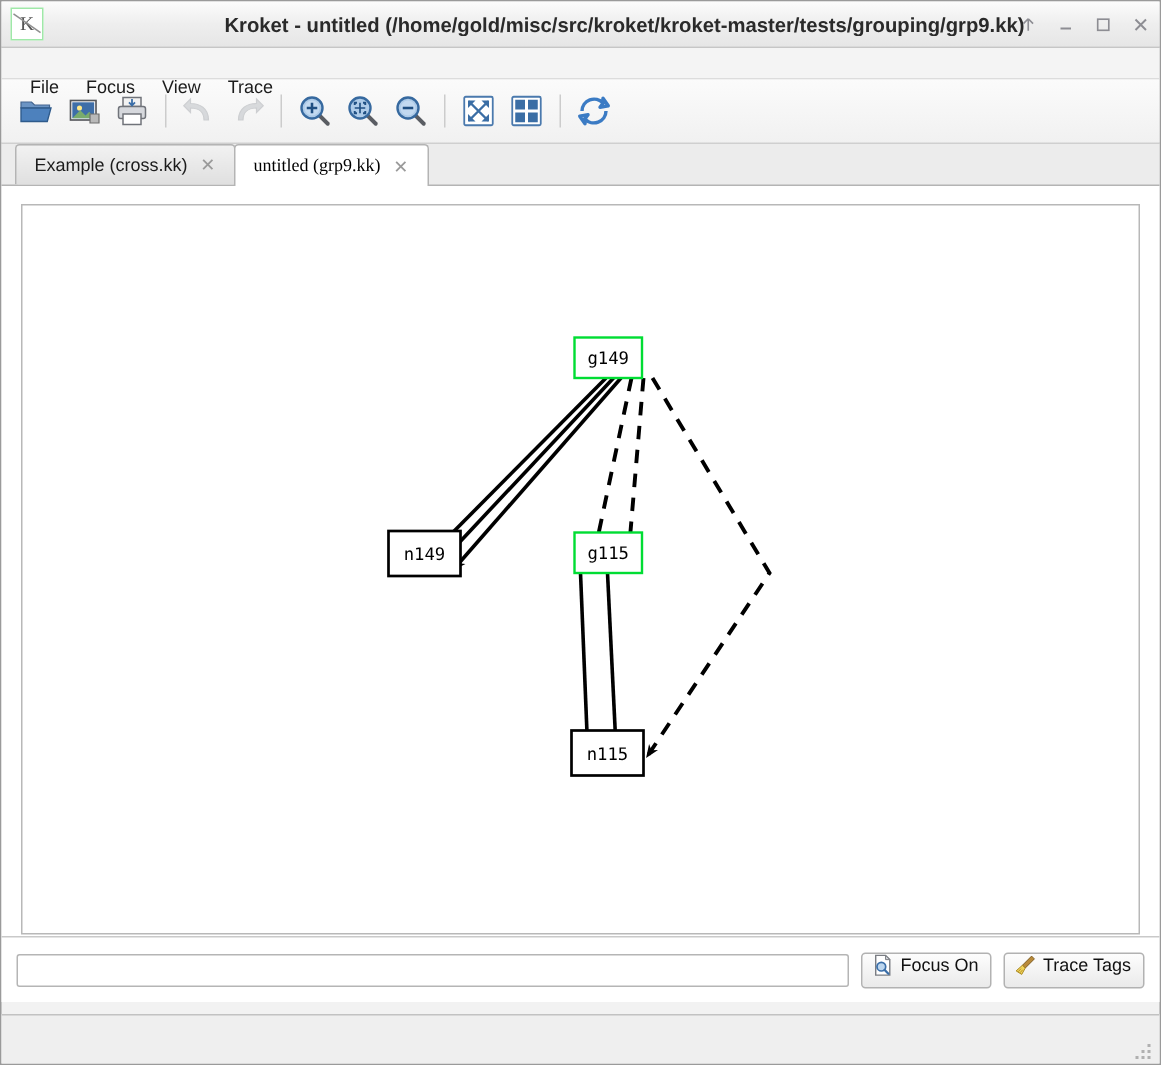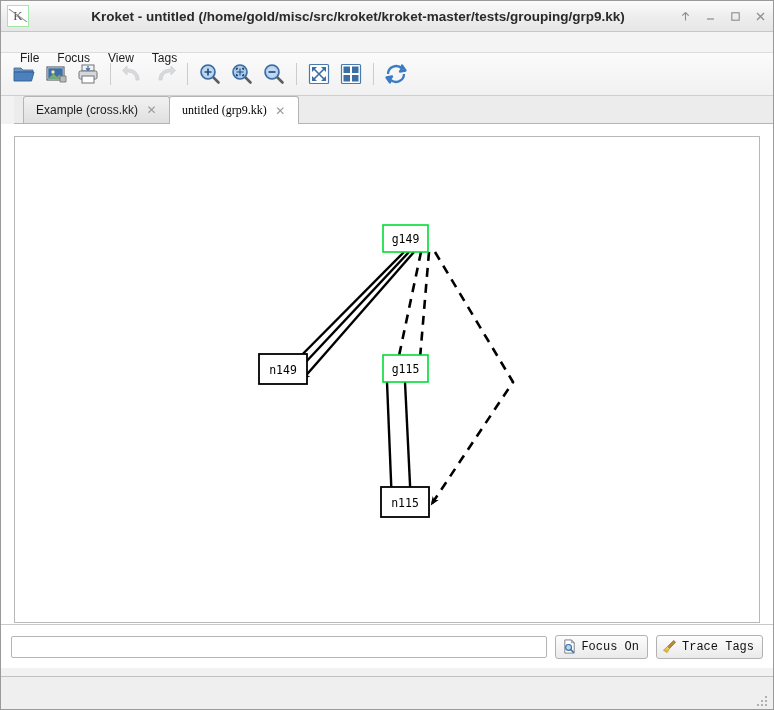--- a/index.html
+++ b/index.html
@@ -35,21 +35,21 @@
     position: relative;
     flex: 0 0 auto;
   }
   .app-icon .slash {
     position: absolute; left: -1px; top: 9px;
     width: 22px; height: 1px; background: #8f8f8f;
     transform: rotate(35deg);
   }
   .title-text {
     flex: 1 1 auto;
-    text-align: center;
+    text-align: right;
     font-size: 13.5px;
     font-weight: bold;
     color: #2a2a2a;
     padding-right: 90px;
     white-space: nowrap;
     overflow: hidden;
   }
   .wincontrols {
     position: absolute; right: 6px; top: 0; height: 30px;
     display: flex; align-items: center; gap: 11px;
@@ -100,21 +100,20 @@
   }
 
   
   .tabbar {
     height: 28px;
     background: #ececec;
     border-bottom: 1px solid #b4b4b4;
     display: flex; align-items: center;
     padding-left: 9px;
     box-sizing: border-box;
-    margin-left: 13px;
   }
   .tab {
     height: 27px;
     display: flex; align-items: center;
     gap: 8px;
     padding: 0 12px;
     font-size: 12px;
     color: #1c1c1c;
     border: 1px solid #b4b4b4;
     border-bottom: none;
@@ -179,32 +178,31 @@
     background: #ffffff;
     font-family: "Liberation Sans", sans-serif;
     font-size: 12px;
     padding: 0 5px;
     box-sizing: border-box;
     outline: none;
     color: #000;
   }
   .act-btn {
     height: 24px;
-    display: flex; align-items: center;
+    display: flex; 
     gap: 4px;
     padding: 0 8px 0 5px;
     font-size: 12px;
     color: #111;
     border: 1px solid #b2b2b2;
     border-radius: 3px;
     background: linear-gradient(to bottom, #fdfdfd, #eaeaea);
     box-sizing: border-box;
     cursor: default;
     white-space: nowrap;
-    font-family: Liberation Mono, monospace;
   }
   .act-ico { width: 16px; height: 16px; display:flex; align-items:center; justify-content:center; }
 
   
   .statusbar {
     position: absolute;
     left: 0; right: 0; bottom: 0;
     height: 32px;
     background: #efefef;
     border-top: 1px solid #c2c2c2;
@@ -248,21 +246,21 @@
             <path d="M2 2 L9 9 M9 2 L2 9" stroke="#8d8d93" stroke-width="1.3"></path>
           </svg>
       </div>
     </div>
   </div>
 
   <div class="menubar">
     <div class="menu-item">File</div>
     <div class="menu-item">Focus</div>
     <div class="menu-item">View</div>
-    <div class="menu-item">Tags</div>
+    <div class="menu-item">Trace</div>
   </div>
 
   <div class="toolbar">
 
     <div class="tb-btn">
       <svg width="24" height="24" viewBox="0 0 24 24">
         <path d="M2 6 L9 6 L11 8 L21 8 L21 10 L2 10 Z" fill="#5c87b8" stroke="#3f6characters" stroke-width="0"></path>
         <path d="M2 6 L9 6 L11 8 L21 8 L21 10 L2 10 Z" fill="#6b94c4" stroke="#44658f" stroke-width="0.8"></path>
         <path d="M2 10 L22 10 L19.5 19 L2 19 Z" fill="#4d81bd" stroke="#2f5b8c" stroke-width="0.9"></path>
       </svg>

